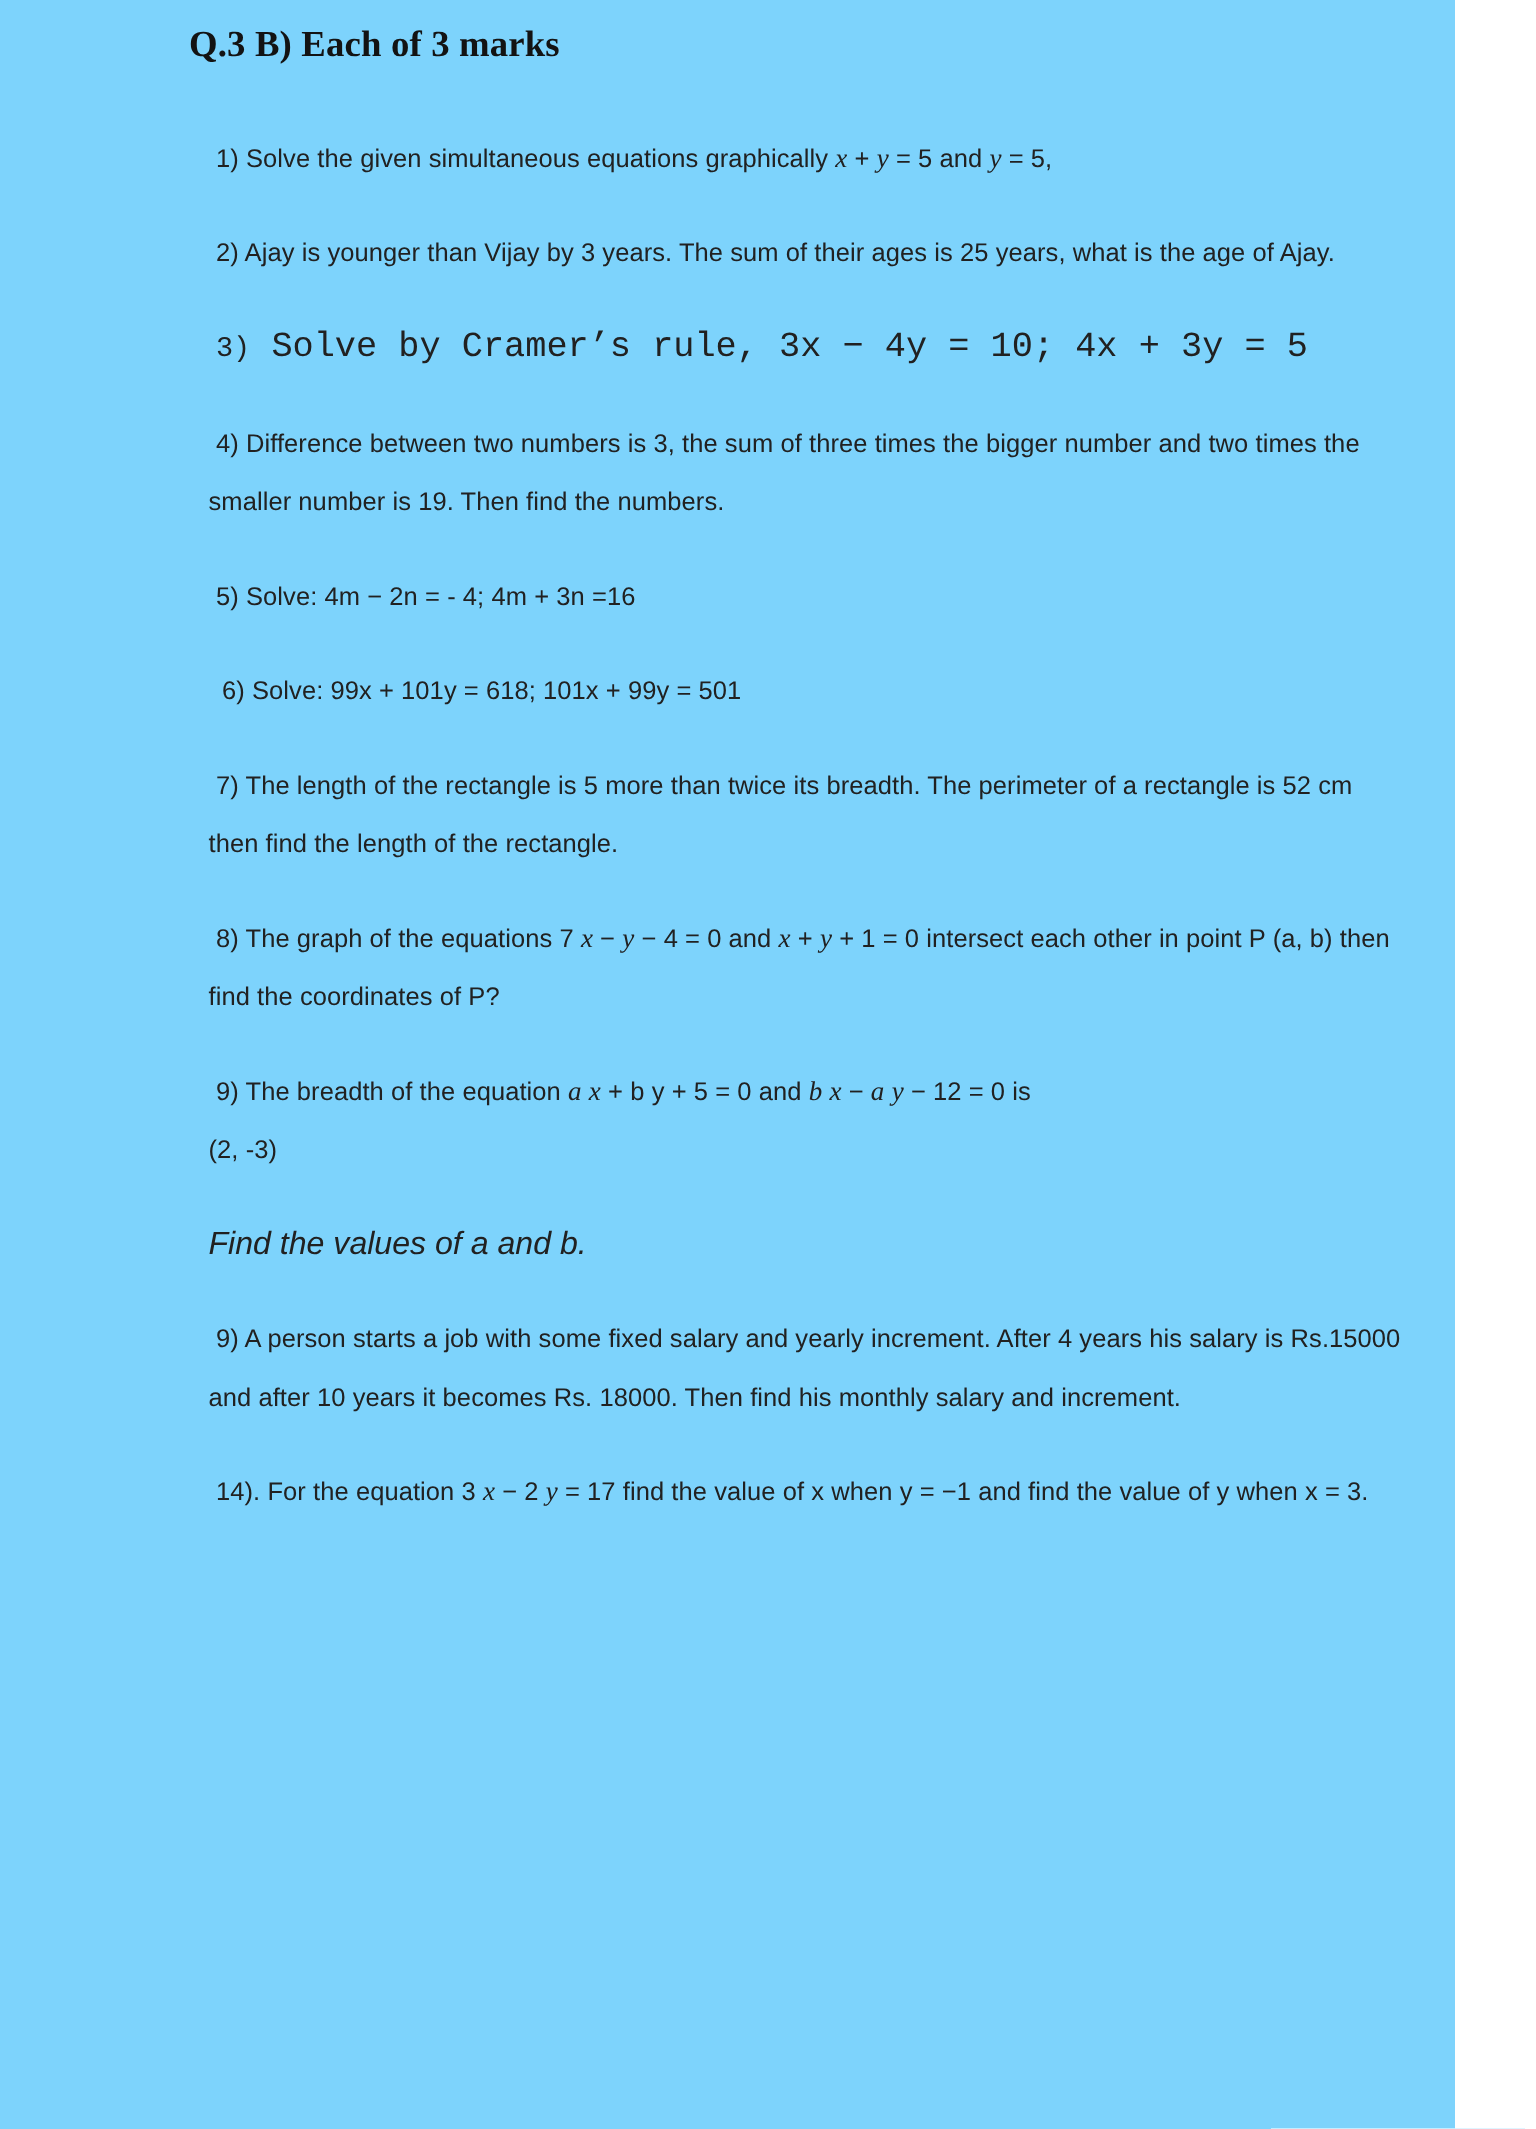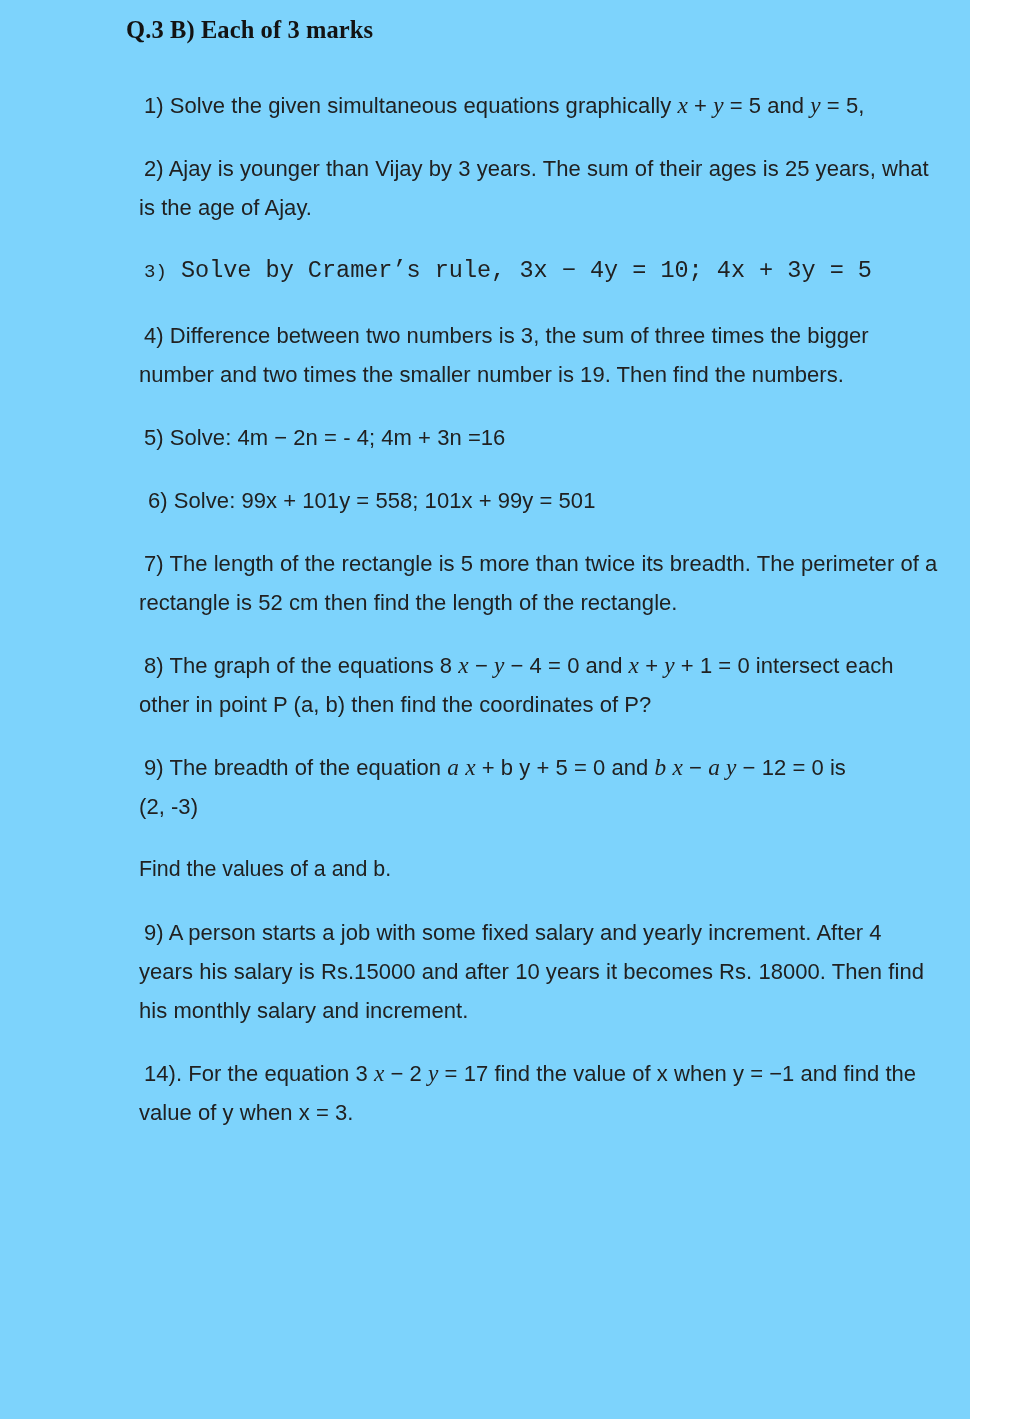--- a/index.html
+++ b/index.html
@@ -44,21 +44,21 @@
     position: absolute;
     left: 0;
     top: 86px;
     width: 1024px;
   }
 
   .q-item {
     box-sizing: border-box;
     padding-left: 139px;
     padding-right: 86px;
-    font-size: 22px;
+    font-size: 17px;
     line-height: 39px;
     color: #212121;
     text-align: left;
     margin-bottom: 24px;
     letter-spacing: 0.05px;
   }
 
   
   .q-item.indent-sm { text-indent: 5px; }
   .q-item.indent-md { text-indent: 9px; }
@@ -84,20 +84,21 @@
   .pvar { font-style: normal; }
 
   .sub-line {
     box-sizing: border-box;
     padding-left: 139px;
     padding-right: 86px;
     font-size: 21.4px;
     line-height: 39px;
     color: #212121;
     margin-bottom: 24px;
+    font-style: italic;
   }
 </style>
 </head>
 <body>
 
 <div class="page">
 
   <div class="doc-heading">Q.3 B) Each of 3 marks</div>
 
   <div class="q-list">
@@ -128,31 +129,31 @@
       <span>Difference between two numbers is 3, the sum of three times the bigger number and two times the smaller number is 19. Then find the numbers.</span>
     </div>
 
     <div class="q-item indent-sm">
       <span>5)</span>
       <span>Solve:  4m − 2n = - 4; 4m + 3n =16</span>
     </div>
 
     <div class="q-item indent-md">
       <span>6)</span>
-      <span>Solve: 99x + 101y = 558; 101x + 99y = 501</span>
+      <span>Solve: 99x + 101y = 618; 101x + 99y = 501</span>
     </div>
 
     <div class="q-item indent-sm">
       <span>7)</span>
       <span> The length of the rectangle is 5 more than twice its breadth. The perimeter of a rectangle is 52 cm then find the length of the rectangle.</span>
     </div>
 
     <div class="q-item indent-sm">
       <span>8)</span>
-      <span>The graph of the equations 8</span>
+      <span>The graph of the equations 7</span>
       <span class="mvar">x</span>
       <span>−</span>
       <span class="mvar">y</span>
       <span>− 4 = 0 and</span>
       <span class="mvar">x</span>
       <span>+</span>
       <span class="mvar">y</span>
       <span>+ 1 = 0 intersect each other in point P (a, b) then find the coordinates of P?</span>
     </div>
 

